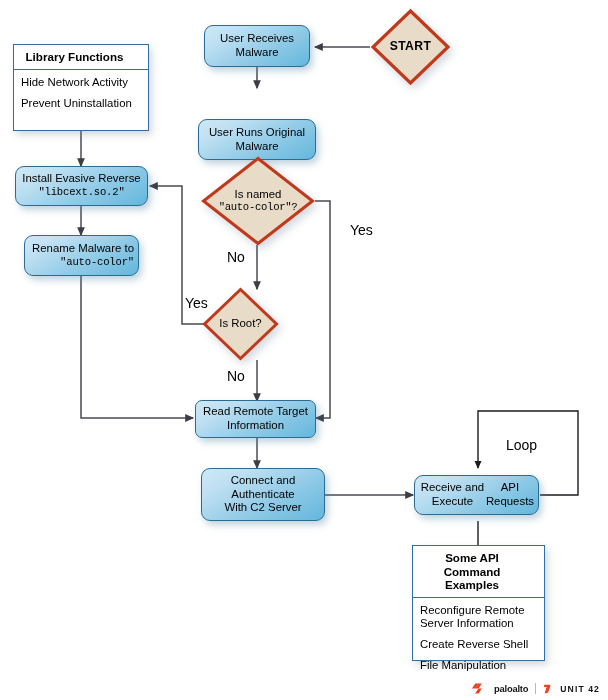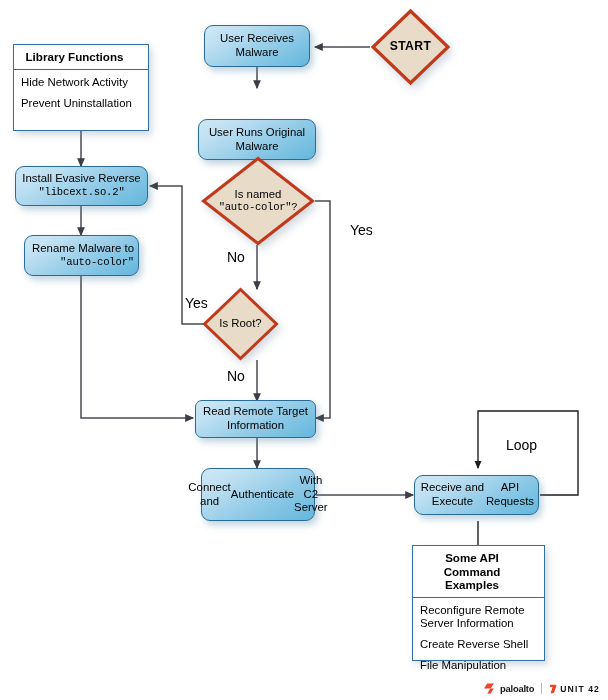--- a/index.html
+++ b/index.html
@@ -125,21 +125,21 @@
     position: absolute;
     right: 8px;
     bottom: 6px;
     display: flex;
     align-items: center;
     gap: 7px;
   }
   .logo-part {
     display: flex;
     align-items: center;
-    gap: 3px;
+    gap: 9px;
   }
   .logo-text {
     font-weight: bold;
     font-size: 9.4px;
     color: #141414;
     letter-spacing: -0.2px;
   }
   .logo-text.unit {
     letter-spacing: 1.1px;
     font-size: 8.6px;
@@ -224,21 +224,21 @@
   <div class="node proc" style="left:24px; top:235px; width:115px; height:41px; flex-direction:column;align-items:flex-end;">
     <span>Rename Malware to</span>
     <span class="mono">"auto-color"</span>
   </div>
 
   <div class="node proc" style="left:195px; top:400px; width:121px; height:38px; flex-direction:column;border-radius:7px;">
     <span>Read Remote Target</span>
     <span>Information</span>
   </div>
 
-  <div class="node proc" style="left:201px; top:468px; width:114px; height:53px; flex-direction:row;">
+  <div class="node proc" style="left:201px; top:468px; width:124px; height:53px; flex-direction:column;">
     <span>Connect and</span>
     <span>Authenticate</span>
     <span>With C2 Server</span>
   </div>
 
   <div class="node proc" style="left:414px; top:475px; width:125px; height:40px; flex-direction:row;">
     <span>Receive and Execute</span>
     <span>API Requests</span>
   </div>
 

